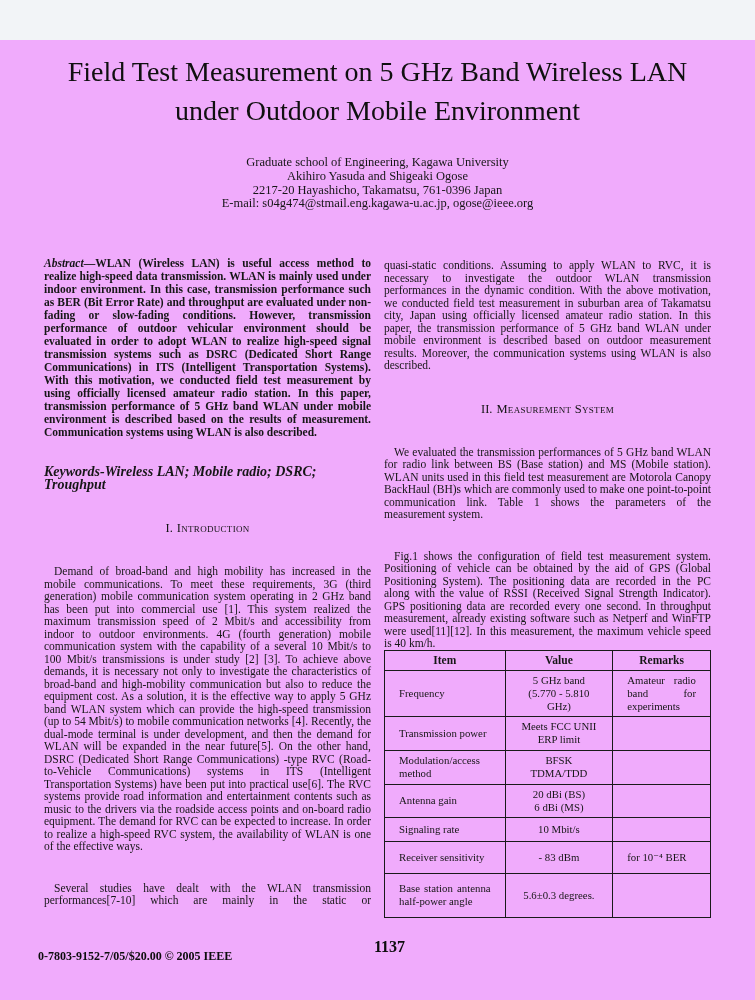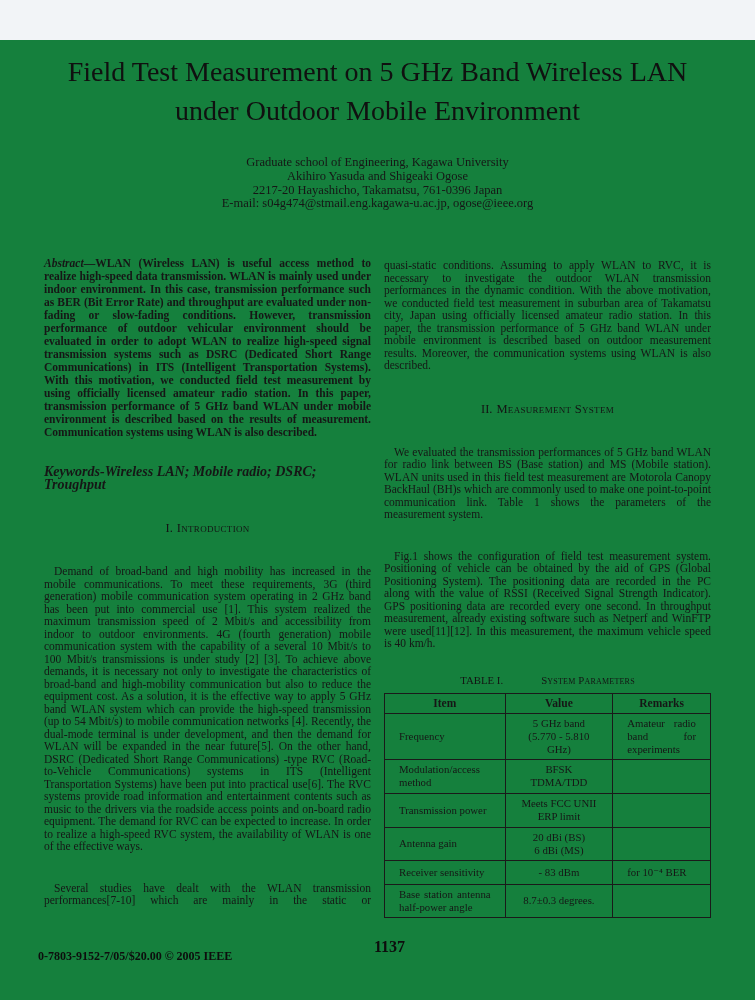--- a/index.html
+++ b/index.html
@@ -1,20 +1,20 @@
 <!DOCTYPE html>
 <html><head>
 <meta charset="utf-8">
 <style>
   * { margin:0; padding:0; box-sizing:border-box; }
   html,body { background:#ffffff; }
   .page {
     position:relative;
     width:755px; height:1000px;
-    background:#15803d;
+    background:#f0abfc;
     font-family:"Liberation Serif","DejaVu Serif",serif;
     color:#161616;
     overflow:hidden;
   }
   .top-strip { width:100%; height:40px; background:#f2f4f7; }
 
   .title {
     width:640px; margin:12px auto 0 auto;
     font-size:28px; line-height:39px; font-weight:normal;
     text-align:center; color:#101010;
@@ -125,24 +125,20 @@
       <p class="body">quasi-static conditions. Assuming to apply WLAN to RVC, it is necessary to investigate the outdoor WLAN transmission performances in the dynamic condition. With the above motivation, we conducted field test measurement in suburban area of Takamatsu city, Japan using officially licensed amateur radio station. In this paper, the transmission performance of 5 GHz band WLAN under mobile environment is described based on outdoor measurement results. Moreover, the communication systems using WLAN is also described.</p>
 
       <h2 class="sec">
         <span class="num">II.</span>
         <span class="sc">Measurement System</span>
       </h2>
 
       <p class="body indent">We evaluated the transmission performances of 5 GHz band WLAN for radio link between BS (Base station) and MS (Mobile station). WLAN units used in this field test measurement are Motorola Canopy BackHaul (BH)s which are commonly used to make one point-to-point communication link. Table 1 shows the parameters of the measurement system.</p>
       <p class="body indent">Fig.1 shows the configuration of field test measurement system. Positioning of vehicle can be obtained by the aid of GPS (Global Positioning System). The positioning data are recorded in the PC along with the value of RSSI (Received Signal Strength Indicator). GPS positioning data are recorded every one second. In throughput measurement, already existing software such as Netperf and WinFTP were used[11][12]. In this measurement, the maximum vehicle speed is 40 km/h.</p>
 
-      <div class="tbl-caption">
-        <span class="cap-label">TABLE I.</span>
-        <span class="cap-title">System Parameters</span>
-      </div>
 
       <table class="params">
         <colgroup>
             <col class="c1">
             <col class="c2">
             <col class="c3">
           </colgroup>
         <thead>
           <tr>
             <th>Item</th>
@@ -151,45 +147,50 @@
           </tr>
         </thead>
         <tbody>
           <tr>
             <td class="cell-item">Frequency</td>
             <td class="cell-value">5 GHz band
 (5.770 - 5.810 GHz)</td>
             <td class="cell-remarks">Amateur radio band for experiments</td>
           </tr>
           <tr>
+            <td class="cell-item">Transmission power</td>
+            <td class="cell-value">Meets FCC UNII
+ERP limit</td>
+            <td class="cell-remarks"></td>
+          </tr>
+          <tr>
             <td class="cell-item">Modulation/access method</td>
             <td class="cell-value">BFSK
 TDMA/TDD</td>
-            <td class="cell-remarks"></td>
-          </tr>
-          <tr>
-            <td class="cell-item">Transmission power</td>
-            <td class="cell-value">Meets FCC UNII
-ERP limit</td>
             <td class="cell-remarks"></td>
           </tr>
           <tr>
             <td class="cell-item">Antenna gain</td>
             <td class="cell-value">20 dBi (BS)
 6 dBi (MS)</td>
             <td class="cell-remarks"></td>
           </tr>
           <tr>
+            <td class="cell-item">Signaling rate</td>
+            <td class="cell-value">10 Mbit/s</td>
+            <td class="cell-remarks"></td>
+          </tr>
+          <tr>
             <td class="cell-item">Receiver sensitivity</td>
             <td class="cell-value">- 83 dBm</td>
             <td class="cell-remarks">for 10⁻⁴ BER</td>
           </tr>
           <tr>
             <td class="cell-item">Base station antenna half-power angle</td>
-            <td class="cell-value">8.7±0.3 degrees.</td>
+            <td class="cell-value">5.6±0.3 degrees.</td>
             <td class="cell-remarks"></td>
           </tr>
         </tbody>
       </table>
     </div>
   </div>
 
   <div class="footer-copyright">0-7803-9152-7/05/$20.00 © 2005 IEEE</div>
   <div class="footer-page">1137</div>
 </div>

